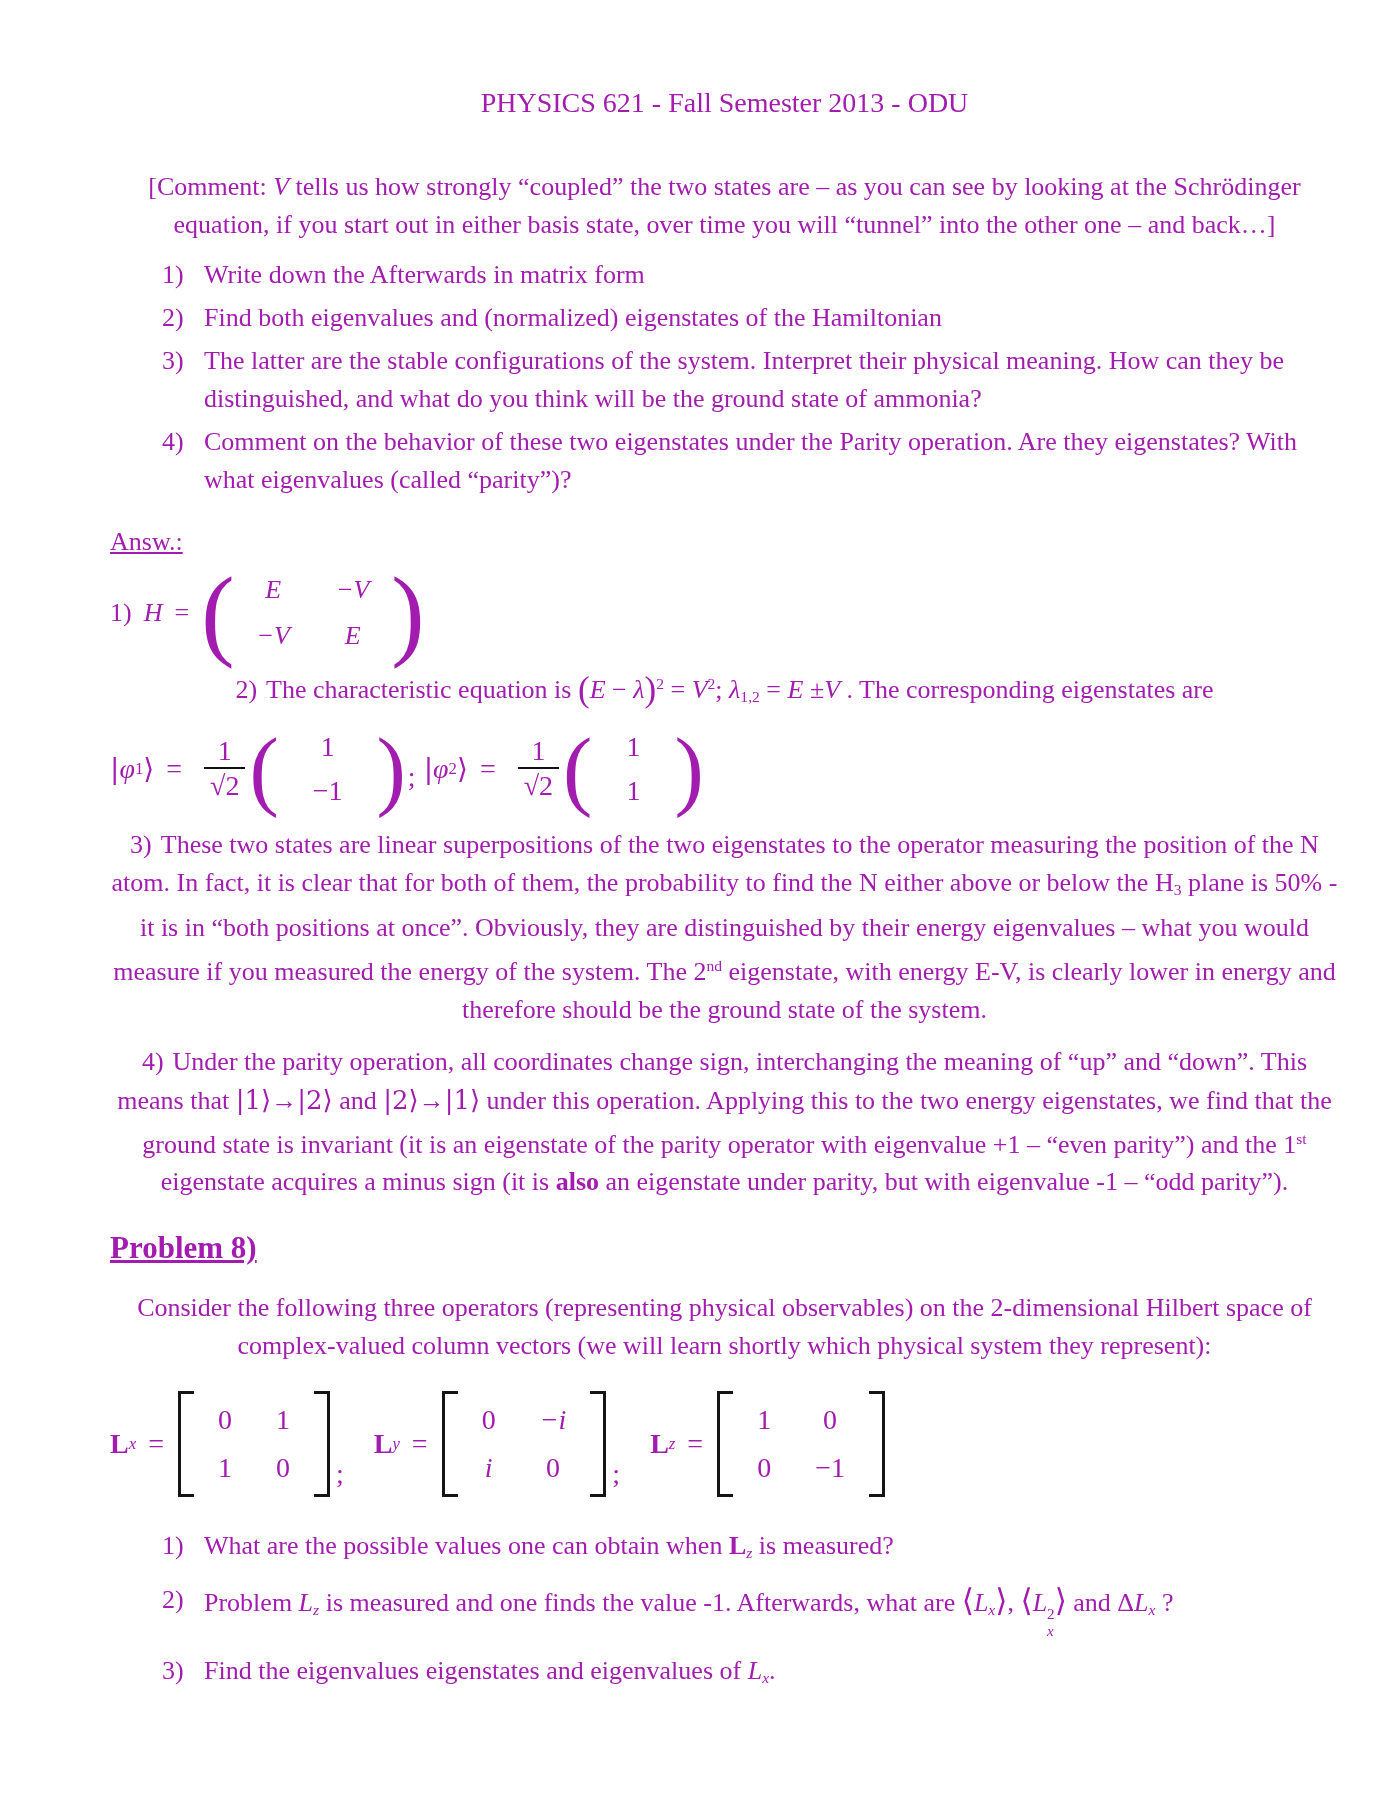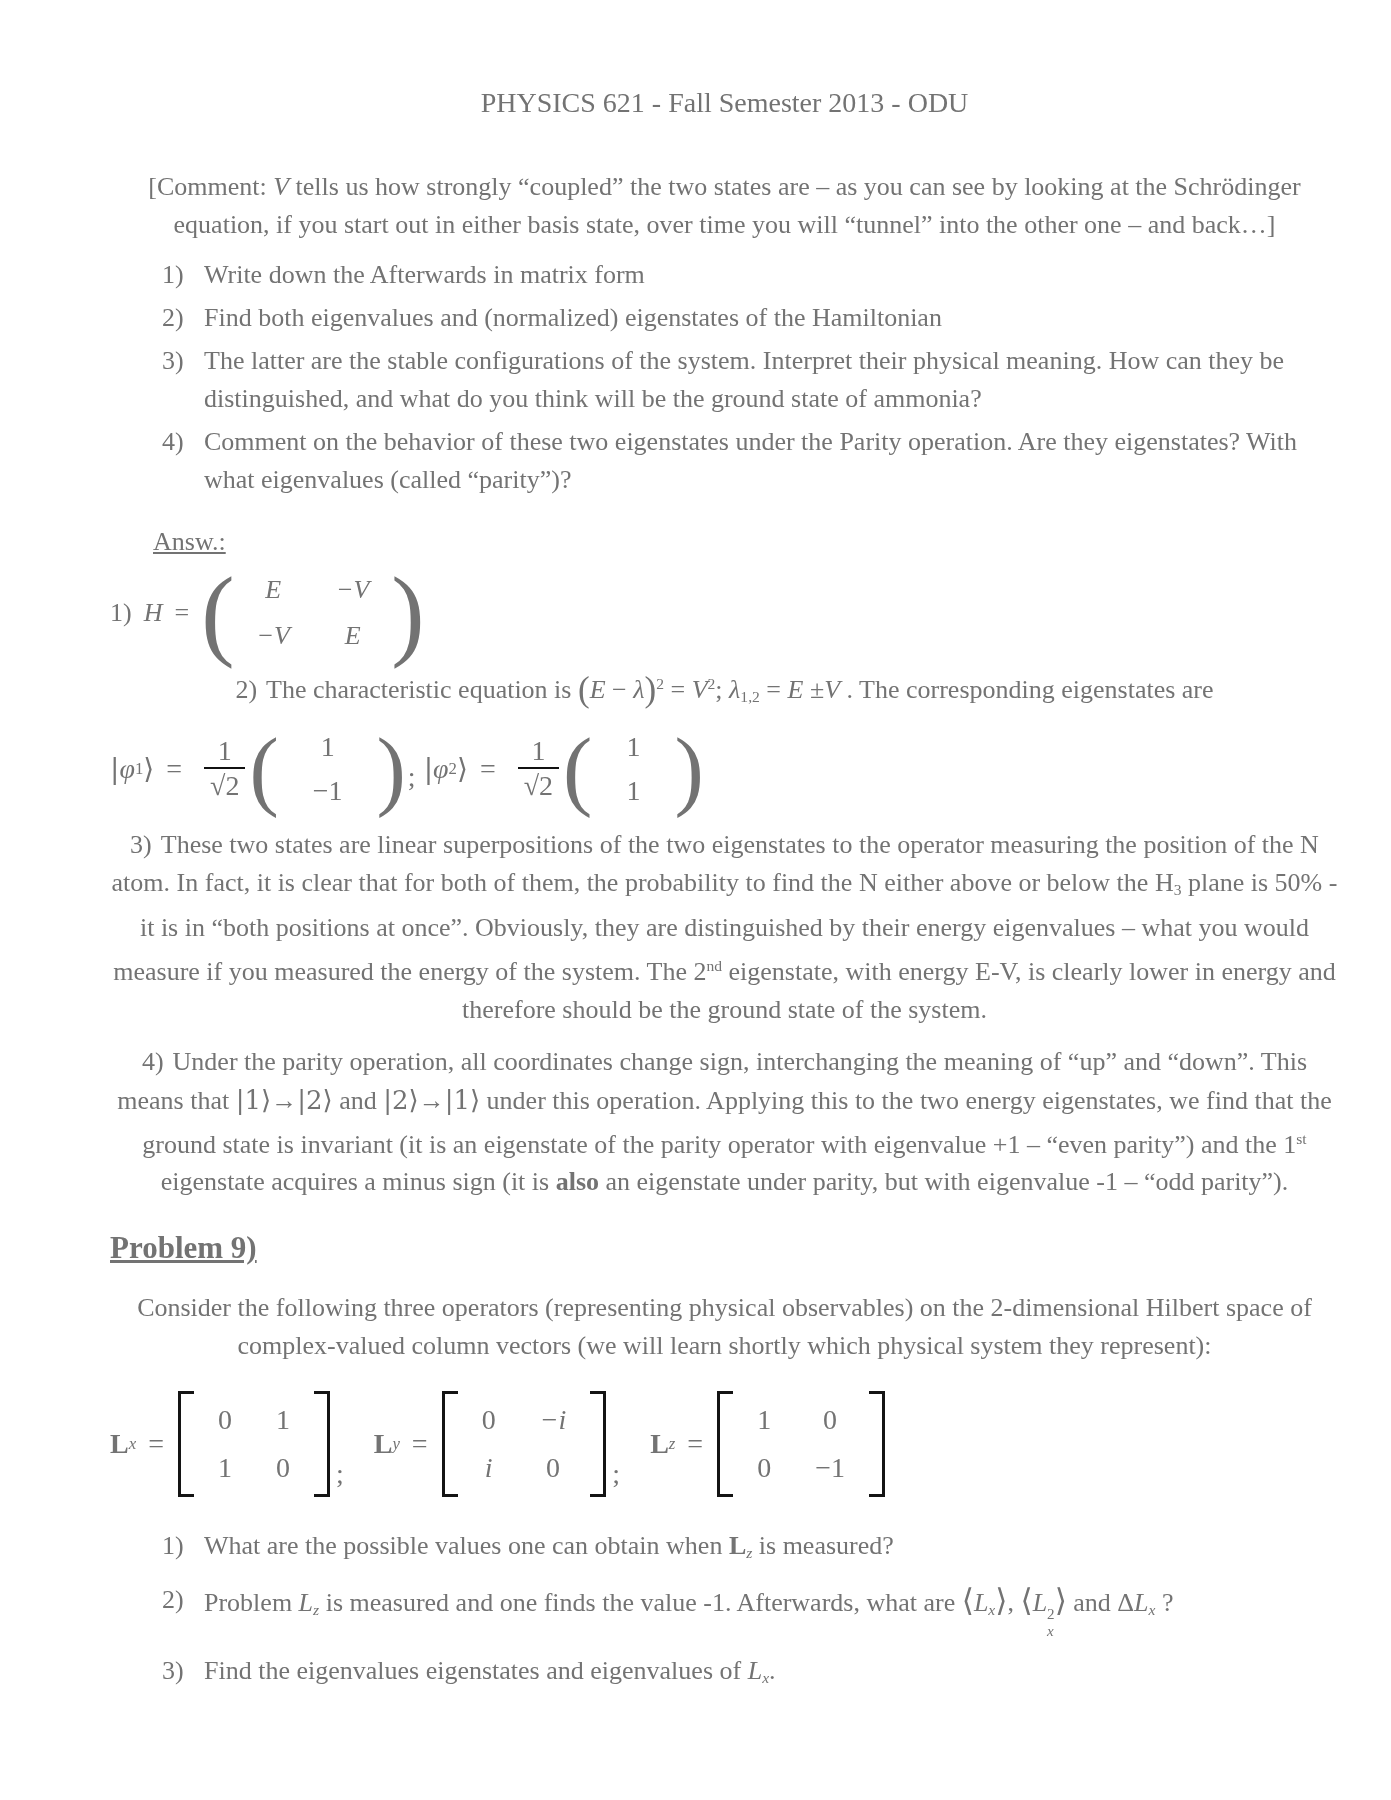--- a/index.html
+++ b/index.html
@@ -1,42 +1,42 @@
 <!DOCTYPE html>
 <html><head>
 <meta charset="utf-8">
 <style>
   html,body { margin:0; padding:0; background:#ffffff; }
   .page {
     position:relative;
     width:1391px; height:1800px;
     box-sizing:border-box;
     background:#ffffff;
-    color:#737373;
+    color:#a21caf;
     font-family:"Liberation Serif","DejaVu Serif",serif;
     font-size:26px;
     line-height:38px;
     padding:84px 52px 0 110px;
     overflow:hidden;
     border-radius:30px;
   }
   .title { text-align:center; font-size:28px; font-weight:normal; margin:0 0 46px 0; }
   p.para { margin:0 0 10px 0;text-align:center; }
   .it { font-style:italic; }
   .b  { font-weight:bold; }
   .mkin { margin-right:9px; }
 
   
   .qlist { margin:12px 0 18px 0; }
   .qitem { display:flex; margin-bottom:5px; }
   .qmark { flex:0 0 94px; box-sizing:border-box; padding-left:52px; }
   .qtext { flex:1 1 auto; padding-right:4px; }
 
   .answ-label { margin:24px 0 10px 0; }
-  .answ-label span { text-decoration:underline;margin-left:43px; }
+  .answ-label span { text-decoration:underline; }
 
   
   .eqline { display:flex; align-items:center; margin:4px 0 10px 0; }
   .eqline .mk { margin-right:12px; }
   .eqs { margin:0 12px; }
   .mat { display:inline-flex; align-items:center; }
   .paren { font-size:100px; line-height:0.82; font-weight:400; transform:scaleY(1.02); }
   .paren.vec { font-size:88px; }
   .cells { display:grid; text-align:center; }
   .hcells { grid-template-columns:auto auto; column-gap:46px; row-gap:8px; padding:0 22px; font-style:italic; }
@@ -156,21 +156,21 @@
         <span>1</span>
       </span>
       <span class="paren vec">)</span>
     </span>
   </div>
 
   <p class="para" style="margin-bottom:14px;"><span class="mkin">3)</span><span>These two states are linear superpositions of the two eigenstates to the operator measuring the position of the N atom. In fact, it is clear that for both of them, the probability to find the N either above or below the H</span><span class="sb">3</span><span> plane is 50% - it is in “both positions at once”. Obviously, they are distinguished by their energy eigenvalues – what you would measure if you measured the energy of the system. The 2</span><span class="sp">nd</span><span> eigenstate, with energy E-V, is clearly lower in energy and therefore should be the ground state of the system.</span></p>
 
   <p class="para" style="margin-bottom:22px;"><span class="mkin">4)</span><span>Under the parity operation, all coordinates change sign, interchanging the meaning of “up” and “down”. This means that </span><span class="ketx">|1⟩</span><span>→</span><span class="ketx">|2⟩</span><span> and </span><span class="ketx">|2⟩</span><span>→</span><span class="ketx">|1⟩</span><span> under this operation. Applying this to the two energy eigenstates, we find that the ground state is invariant (it is an eigenstate of the parity operator with eigenvalue +1 – “even parity”) and the 1</span><span class="sp">st</span><span> eigenstate acquires a minus sign (it is </span><span class="b">also</span><span> an eigenstate under parity, but with eigenvalue -1 – “odd parity”).</span></p>
 
-  <h2 class="ph"><span>Problem 9)</span></h2>
+  <h2 class="ph"><span>Problem 8)</span></h2>
 
   <p class="para" style="margin-bottom:26px;">Consider the following three operators (representing physical observables) on the 2-dimensional Hilbert space of complex-valued column vectors (we will learn shortly which physical system they represent):</p>
 
   <div class="ops">
     <span class="opname">L</span>
       <span class="sb it">x</span>
     <span class="eqs">=</span>
     <span class="sqm">
       <span class="sqb l"></span>
       <span class="cells ocells">

